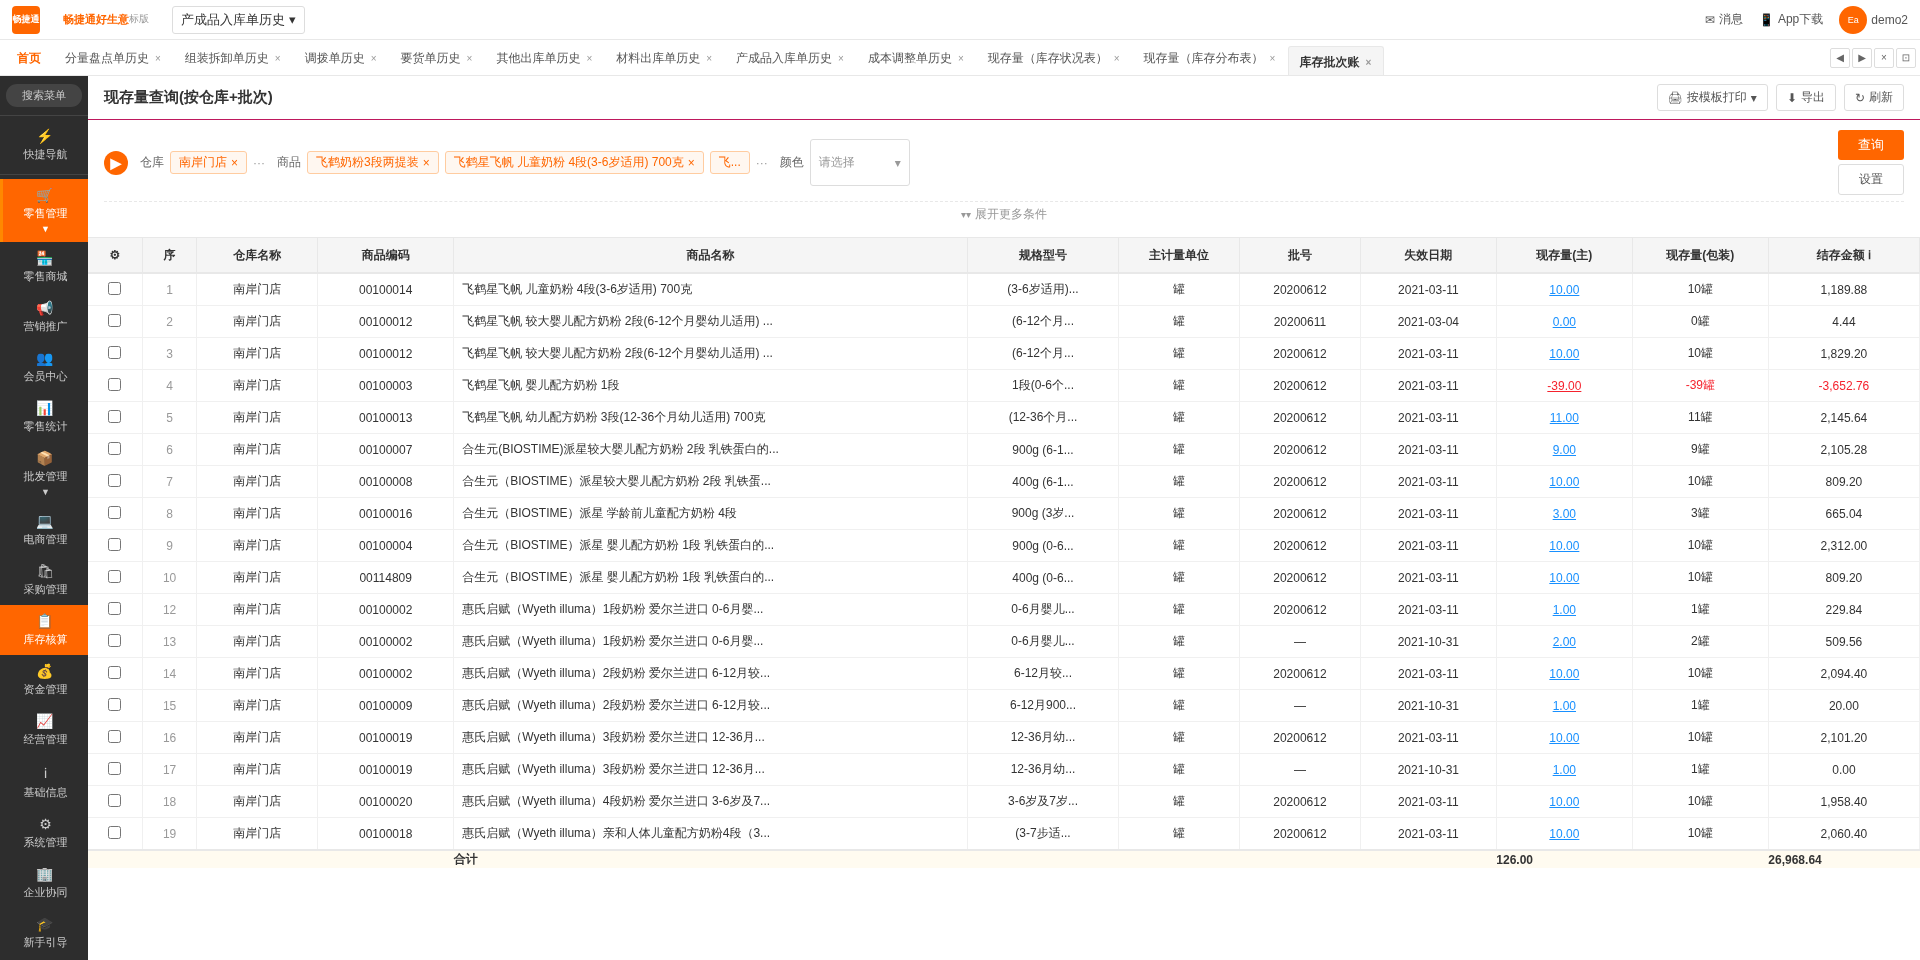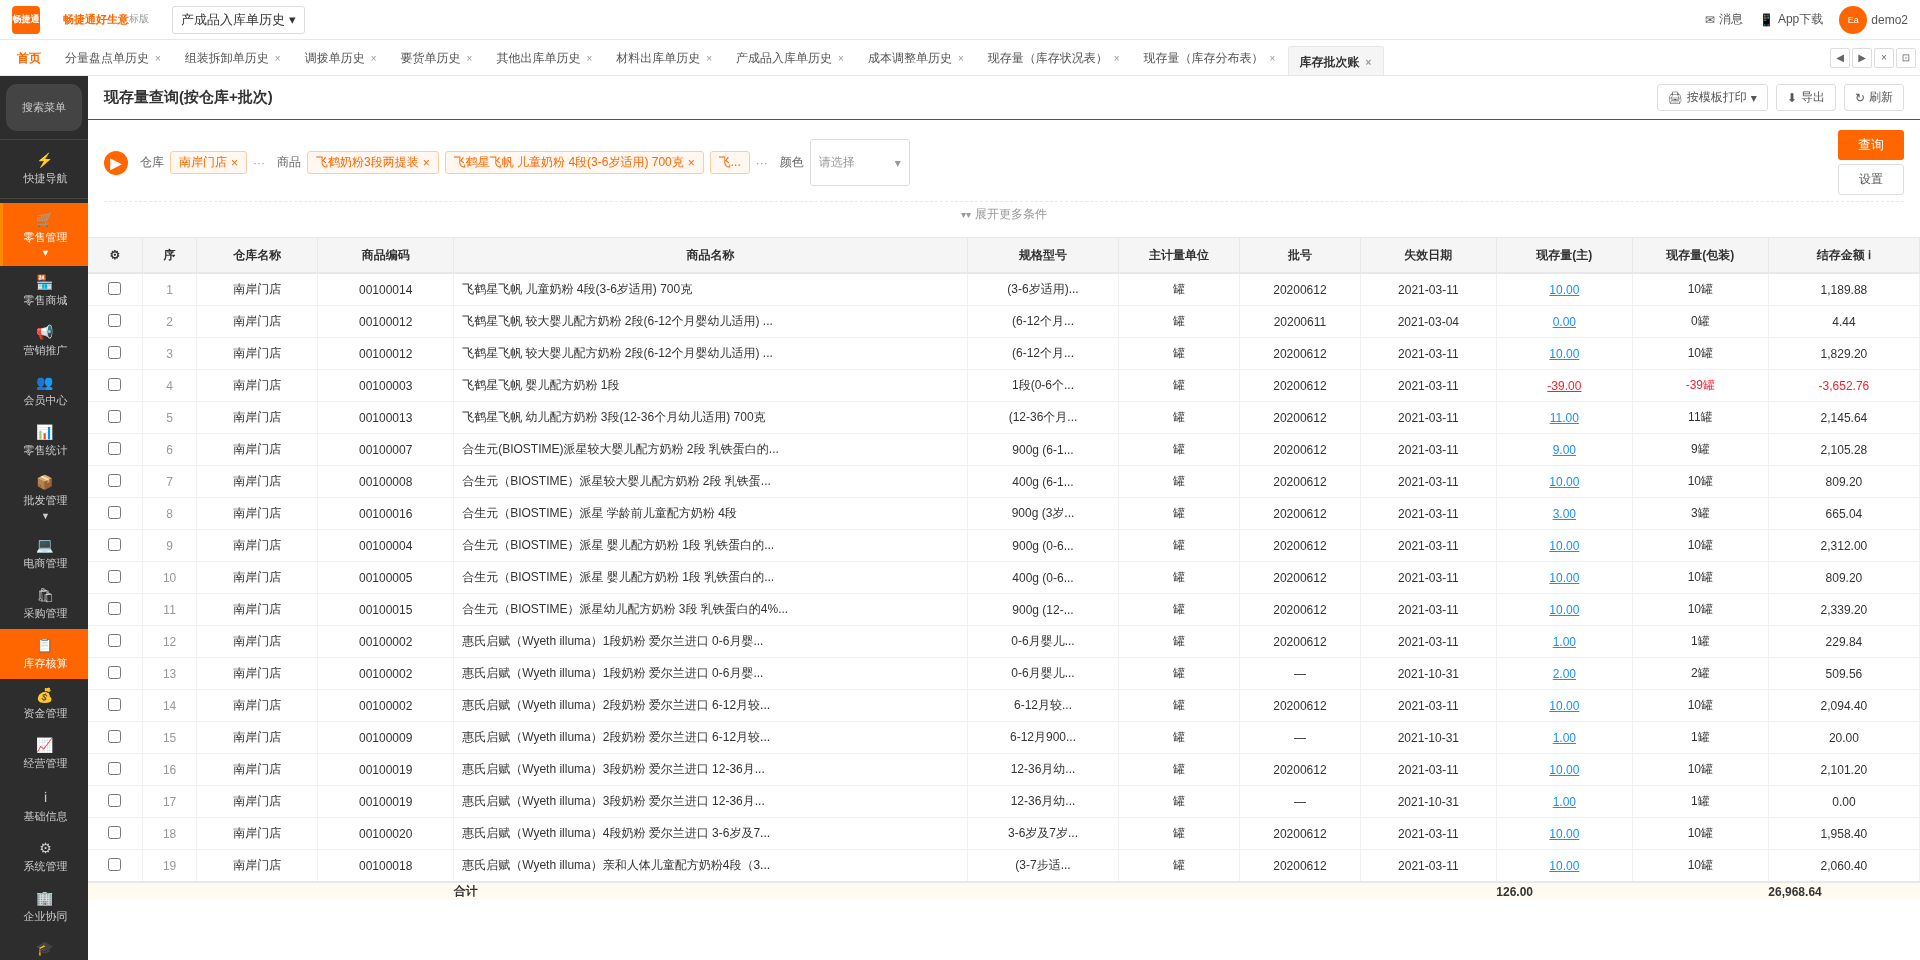--- a/index.html
+++ b/index.html
@@ -22,21 +22,21 @@
     .tab-home { color: #ff6600; font-weight: bold; padding: 0 12px; }
     .tab-arrows { display: flex; gap: 2px; margin-left: auto; }
     .tab-arrow { width: 20px; height: 20px; border: 1px solid #ddd; border-radius: 2px; display: flex; align-items: center; justify-content: center; cursor: pointer; color: #666; font-size: 10px; }
 
     
     .main-layout { display: flex; flex: 1; overflow: hidden; }
 
     
     .sidebar { width: 88px; background: #2d2d2d; display: flex; flex-direction: column; flex-shrink: 0; }
     .sidebar-search { padding: 8px 6px; border-bottom: 1px solid #444; }
-    .sidebar-search-btn { width: 100%; background: #444; border: none; color: #ccc; padding: 16px 6px; border-radius: 11px; cursor: pointer; font-size: 11px; text-align: center; }
+    .sidebar-search-btn { width: 100%; background: #444; border: none; color: #ccc; padding: 4px 6px; border-radius: 11px; cursor: pointer; font-size: 11px; text-align: center; }
     .sidebar-nav { padding: 4px 0; }
     .sidebar-item { display: flex; flex-direction: column; align-items: center; padding: 8px 4px; cursor: pointer; color: #ccc; font-size: 11px; gap: 3px; border-left: 3px solid transparent; }
     .sidebar-icon { font-size: 14px; }
     .sidebar-divider { border-bottom: 1px solid #444; margin: 4px 0; }
 
     
     .content-area { flex: 1; display: flex; flex-direction: column; overflow: hidden; }
 
     
     .page-header { background: #fff; padding: 8px 16px; border-bottom: 1px solid #be185d; display: flex; align-items: center; justify-content: space-between; flex-shrink: 0; }
@@ -465,43 +465,29 @@
     <td>20200612</td>
     <td>2021-03-11</td>
     <td class="td-link " style="text-decoration:underline;cursor:pointer;">10.00</td>
     <td style="">10罐</td>
     <td style="">2,312.00</td>
   </tr>
             <tr>
     <td><input type="checkbox" style="cursor: pointer;"></td>
     <td class="row-num">10</td>
     <td>南岸门店</td>
-    <td>00100005</td>
+    <td>00114809</td>
     <td class="left" style="max-width:340px;overflow:hidden;text-overflow:ellipsis;white-space:nowrap;">合生元（BIOSTIME）派星 婴儿配方奶粉 1段 乳铁蛋白的...</td>
     <td>400g (0-6...</td>
     <td>罐</td>
     <td>20200612</td>
     <td>2021-03-11</td>
     <td class="td-link " style="text-decoration:underline;cursor:pointer;">10.00</td>
     <td style="">10罐</td>
     <td style="">809.20</td>
-  </tr>
-            <tr>
-    <td><input type="checkbox" style="cursor: pointer;"></td>
-    <td class="row-num">11</td>
-    <td>南岸门店</td>
-    <td>00100015</td>
-    <td class="left" style="max-width:340px;overflow:hidden;text-overflow:ellipsis;white-space:nowrap;">合生元（BIOSTIME）派星幼儿配方奶粉 3段 乳铁蛋白的4%...</td>
-    <td>900g (12-...</td>
-    <td>罐</td>
-    <td>20200612</td>
-    <td>2021-03-11</td>
-    <td class="td-link " style="text-decoration:underline;cursor:pointer;">10.00</td>
-    <td style="">10罐</td>
-    <td style="">2,339.20</td>
   </tr>
             <tr>
     <td><input type="checkbox" style="cursor: pointer;"></td>
     <td class="row-num">12</td>
     <td>南岸门店</td>
     <td>00100002</td>
     <td class="left" style="max-width:340px;overflow:hidden;text-overflow:ellipsis;white-space:nowrap;">惠氏启赋（Wyeth illuma）1段奶粉 爱尔兰进口 0-6月婴...</td>
     <td>0-6月婴儿...</td>
     <td>罐</td>
     <td>20200612</td>

